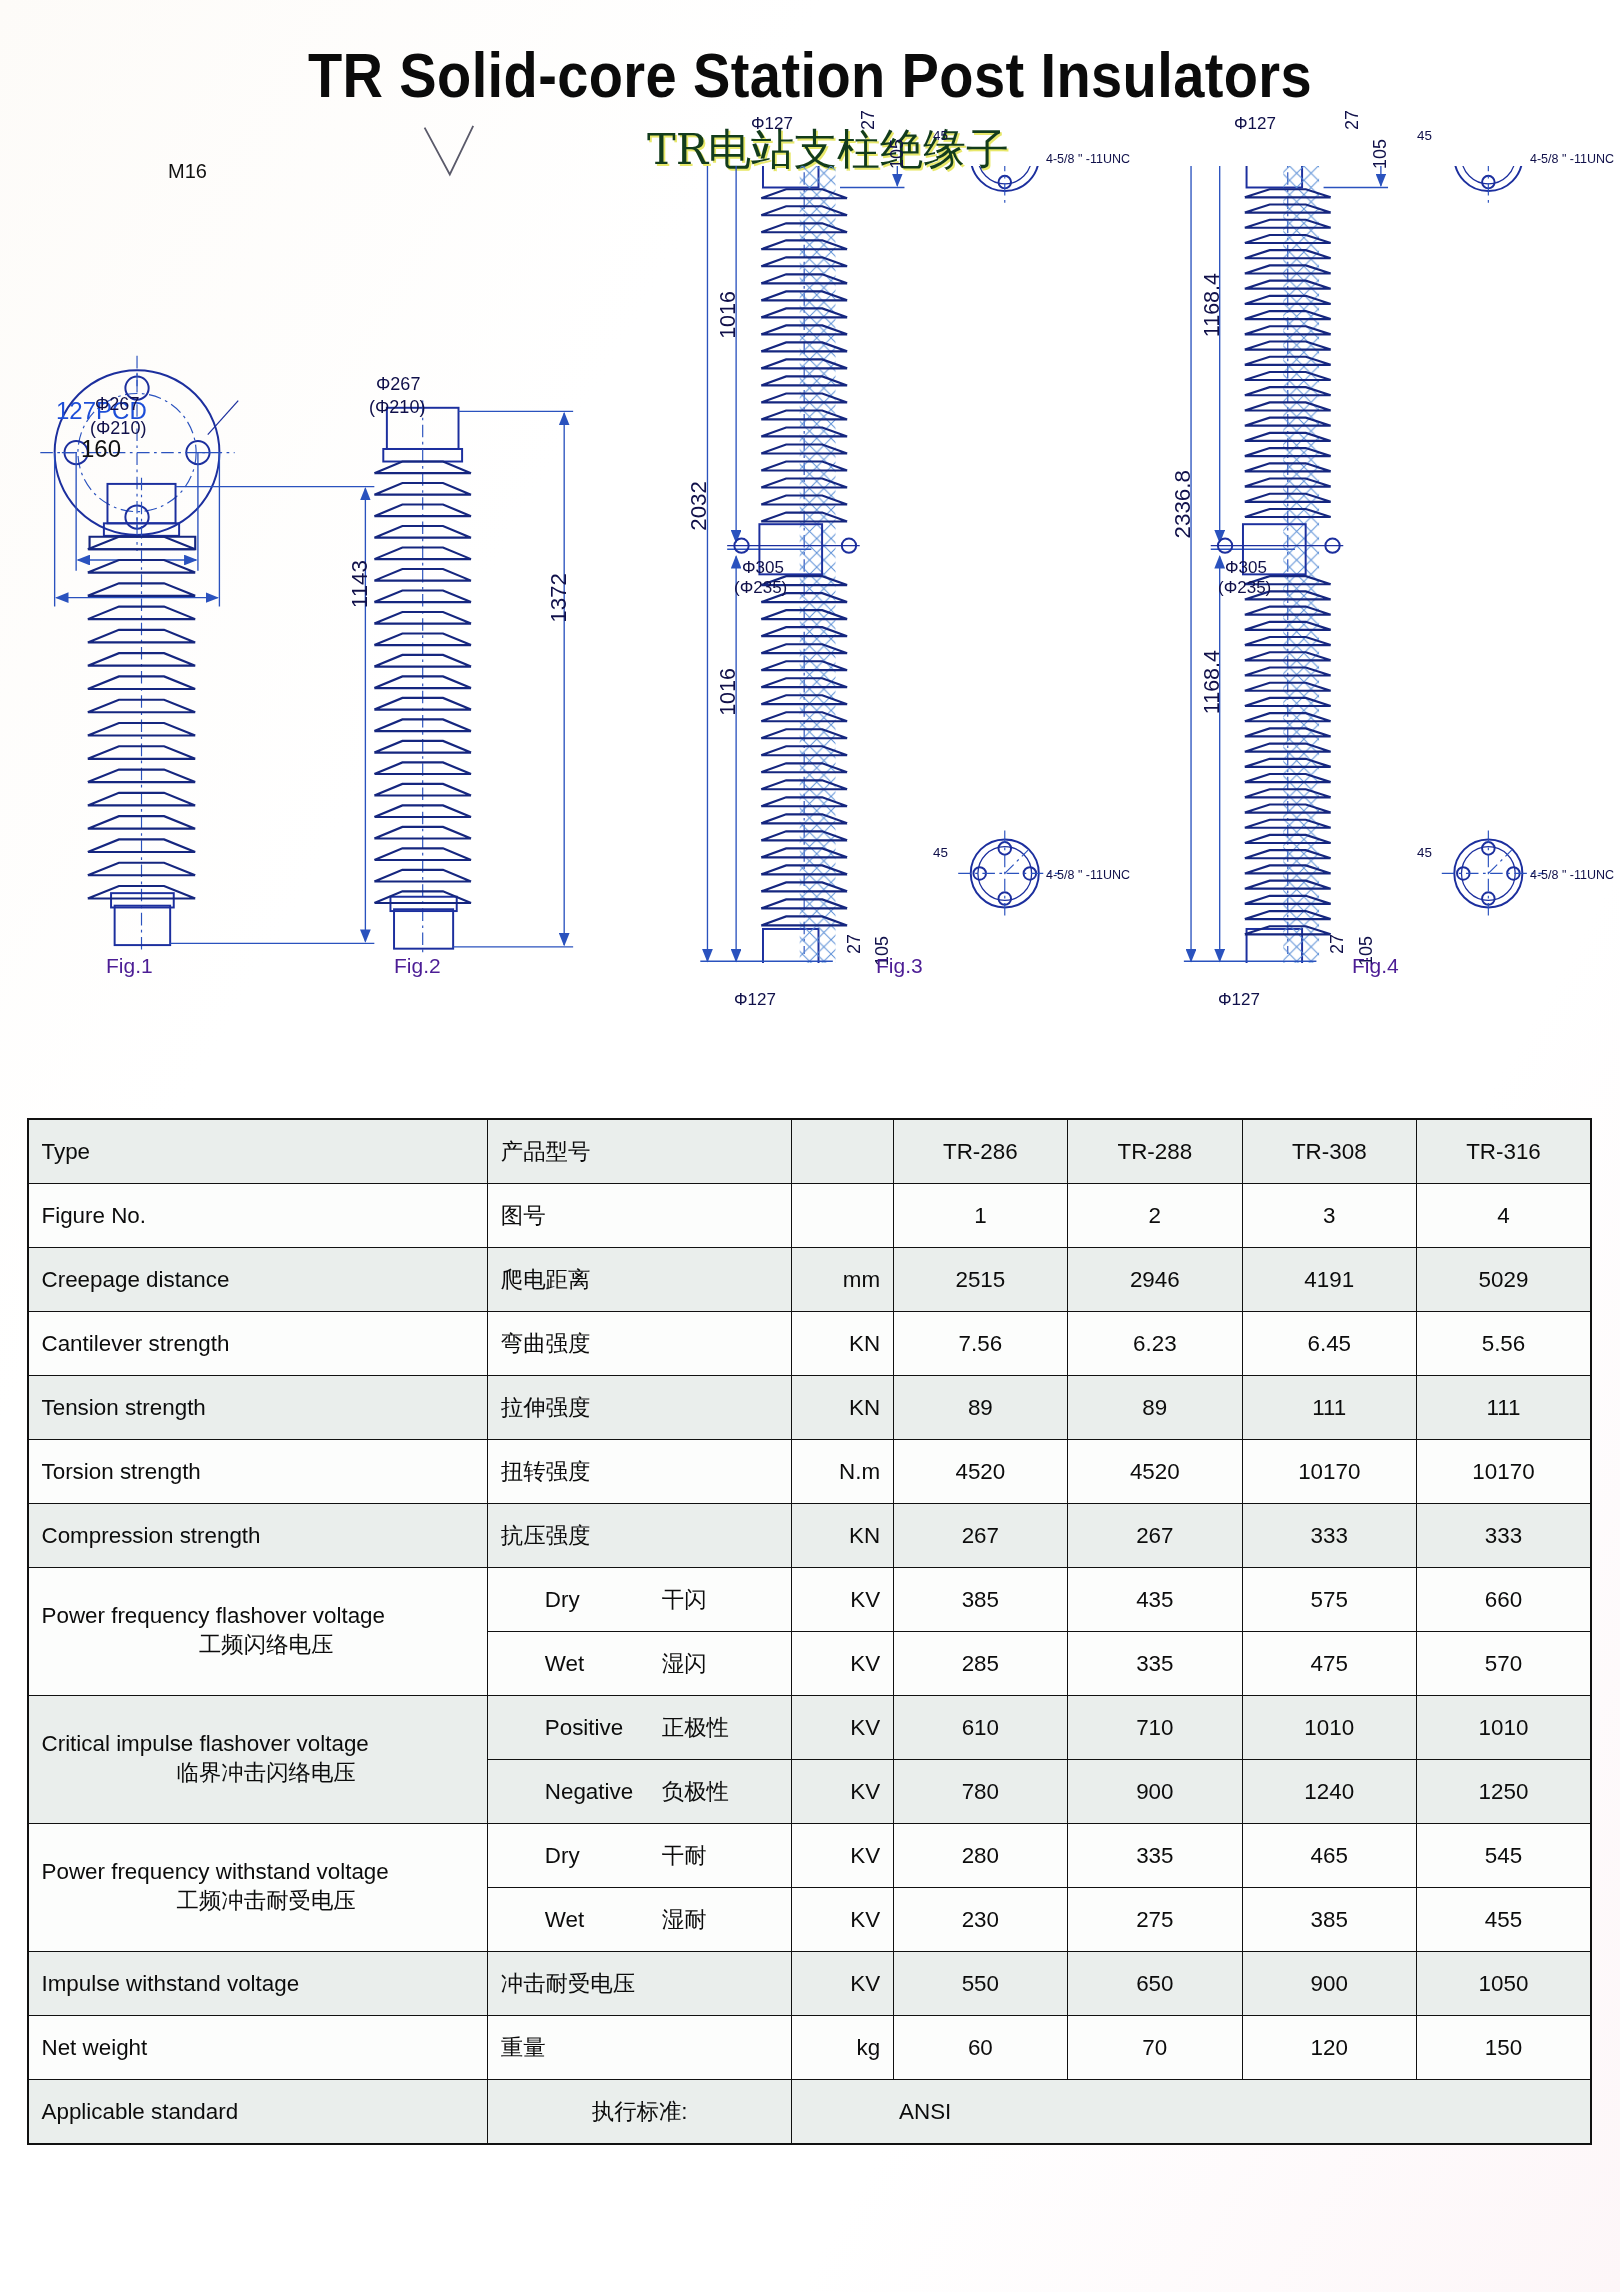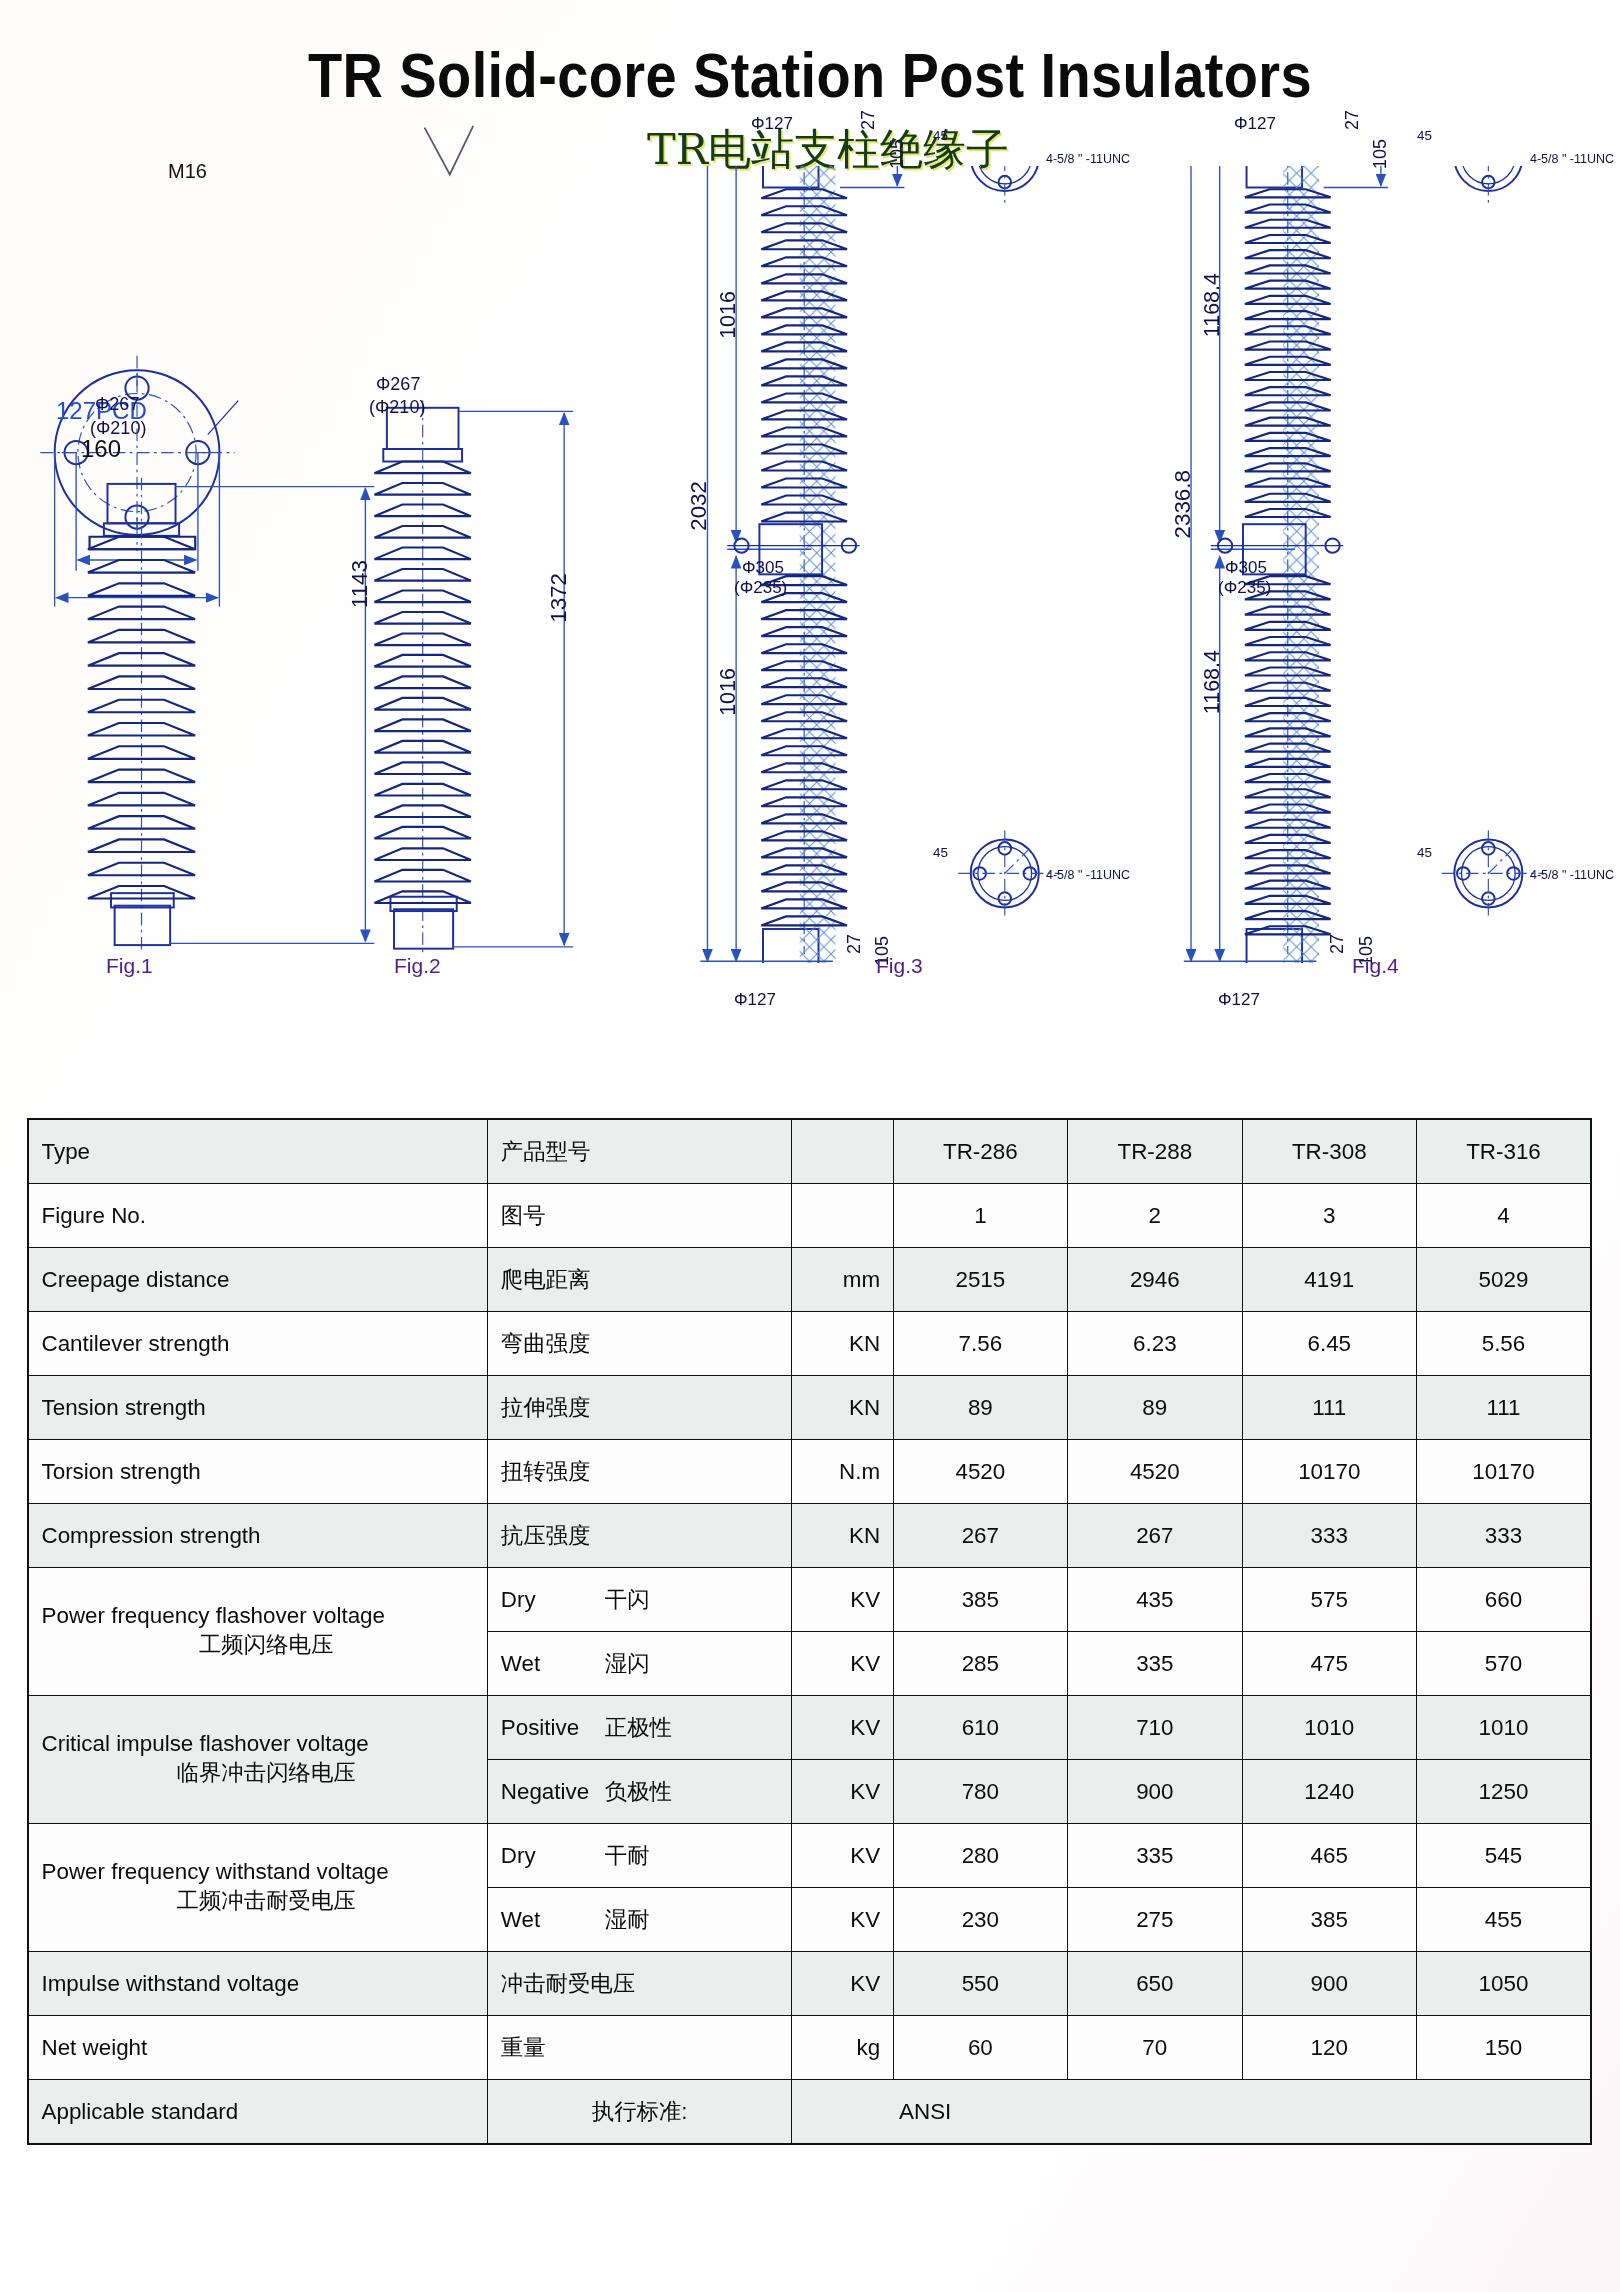--- a/index.html
+++ b/index.html
@@ -55,21 +55,21 @@
     padding:0 12.5px;height:63px;vertical-align:middle;
     font-family:"Liberation Sans","DejaVu Sans",sans-serif;
   }
   td.cn{font-family:"DejaVu Serif","Liberation Serif",serif;font-size:23px;}
   .tint{background:#eaeeec;}
   .plain{background:#fcfdfc;padding-left:33px;}
   .c{text-align:center;}
   .l{text-align:left;}
   .unit{text-align:right;font-size:21.5px;padding-right:9px;}
   .hdr td{height:68px;font-size:24px;}
-  .sublabel{display:flex;align-items:center;gap:10px;}
+  .sublabel{display:flex;align-items:center;gap:23px;margin-left:44px;}
   .sublabel .en2{min-width:94px;}
   .sublabel .cn2{font-family:"DejaVu Serif","Liberation Serif",serif;}
   .rowlbl{display:block;}
   .rowlbl .l1{display:block;}
   .rowlbl .l2{display:block;text-align:center;font-family:Liberation Mono, monospace;padding-left:16px;}
 </style>
 </head>
 <body>
 
 <div class="page">

